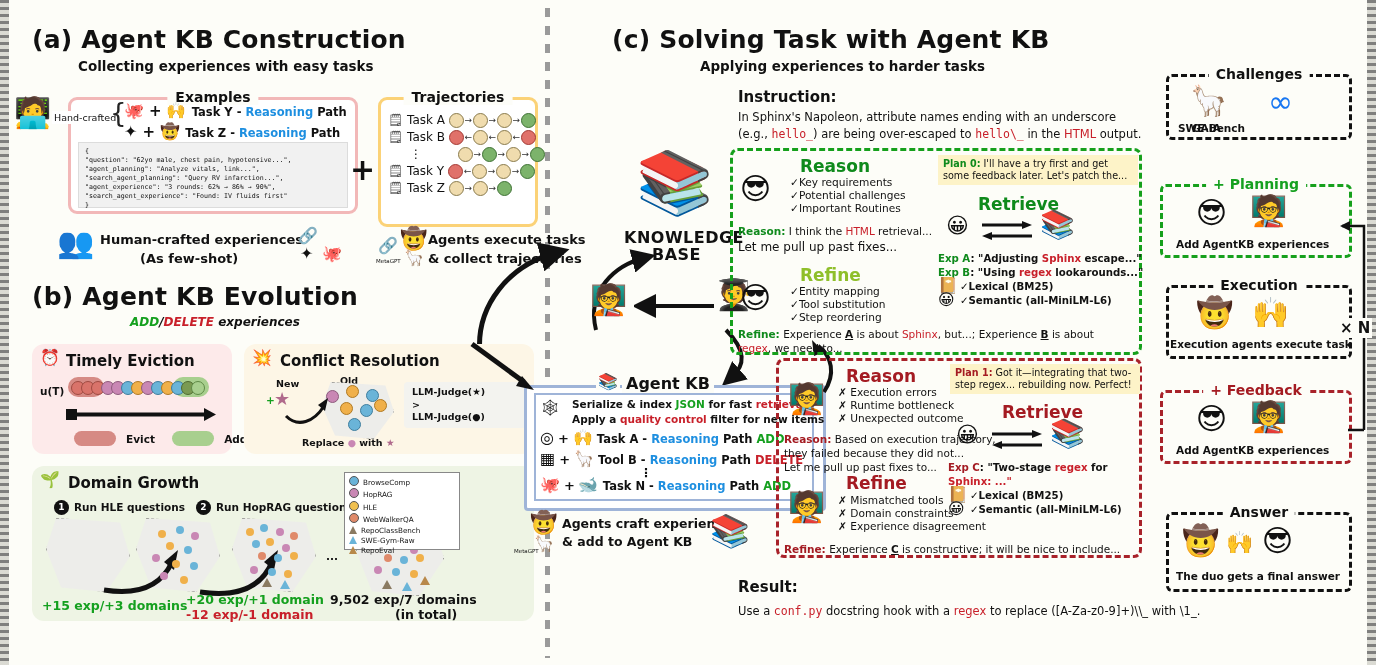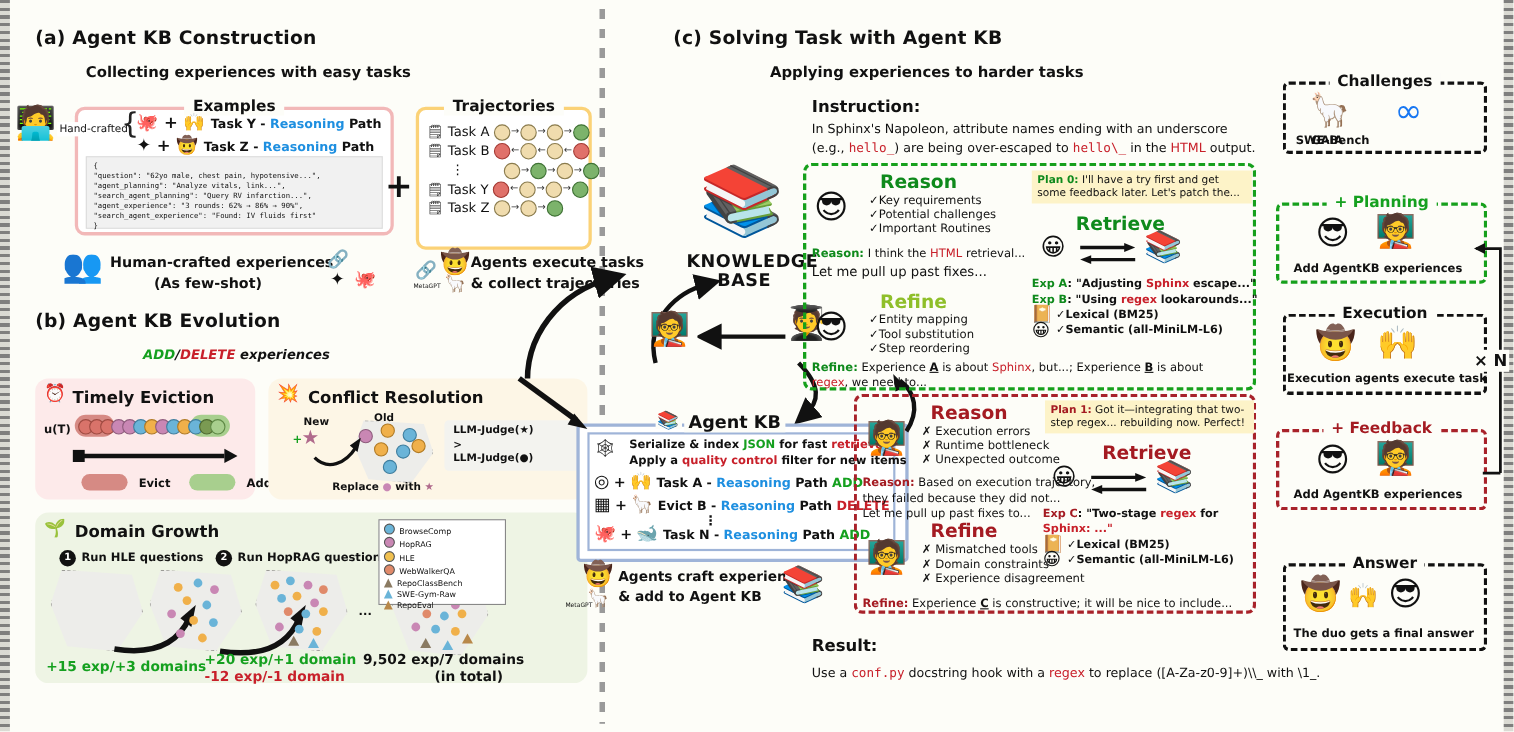--- a/index.html
+++ b/index.html
@@ -1,19 +1,19 @@
 <!DOCTYPE html>
 <html><head>
 <meta charset="utf-8">
 <style>
   html,body{margin:0;padding:0;background:#fdfdf8;}
   body{width:1376px;height:665px;position:relative;overflow:hidden;
        font-family:"DejaVu Sans","Liberation Sans",sans-serif;color:#111;}
   .abs{position:absolute;}
-  .title{font-size:17px;font-weight:bold;letter-spacing:.2px;}
+  .title{font-size:25px;font-weight:bold;letter-spacing:.2px;}
   .subtitle{font-size:13.5px;font-weight:bold;}
   .sect-title{font-size:15px;font-weight:bold;}
   .tiny{font-size:9.5px;}
   .sm{font-size:10.5px;}
   .md{font-size:11.5px;}
   .green{color:#15a01f;}
   .dkgreen{color:#0f8a1c;}
   .red{color:#c8202a;}
   .dkred{color:#a41b22;}
   .blue{color:#1e8fe0;}
@@ -346,21 +346,21 @@
 </div>
 
 <div class="abs" style="left:540px;top:430px;font-size:11.5px;font-weight:bold;">
   <span class="emoji sm">◎</span> <span style="font-size:13px;">+</span>
   <span class="emoji sm">🙌</span>
   <span>Task A - </span><span class="blue">Reasoning</span><span> Path </span><span class="green">ADD</span>
 </div>
 <div class="abs" style="left:540px;top:451px;font-size:11.5px;font-weight:bold;">
   <span class="emoji sm">▦</span> <span style="font-size:13px;">+</span>
   <span class="emoji sm">🦙</span>
-  <span>Evict B - </span><span class="blue">Reasoning</span><span> Path </span><span class="red">DELETE</span>
+  <span>Tool B - </span><span class="blue">Reasoning</span><span> Path </span><span class="red">DELETE</span>
 </div>
 <div class="abs" style="left:640px;top:466px;font-size:12px;font-weight:bold;">⋮</div>
 <div class="abs" style="left:540px;top:477px;font-size:11.5px;font-weight:bold;">
   <span class="emoji sm">🐙</span> <span style="font-size:13px;">+</span>
   <span class="emoji sm">🐋</span>
   <span>Task N - </span><span class="blue">Reasoning</span><span> Path </span><span class="green">ADD</span>
 </div>
 
 <div class="abs emoji" style="left:530px;top:512px;">🤠</div>
 <div class="abs emoji sm" style="left:534px;top:536px;">🦙</div>

